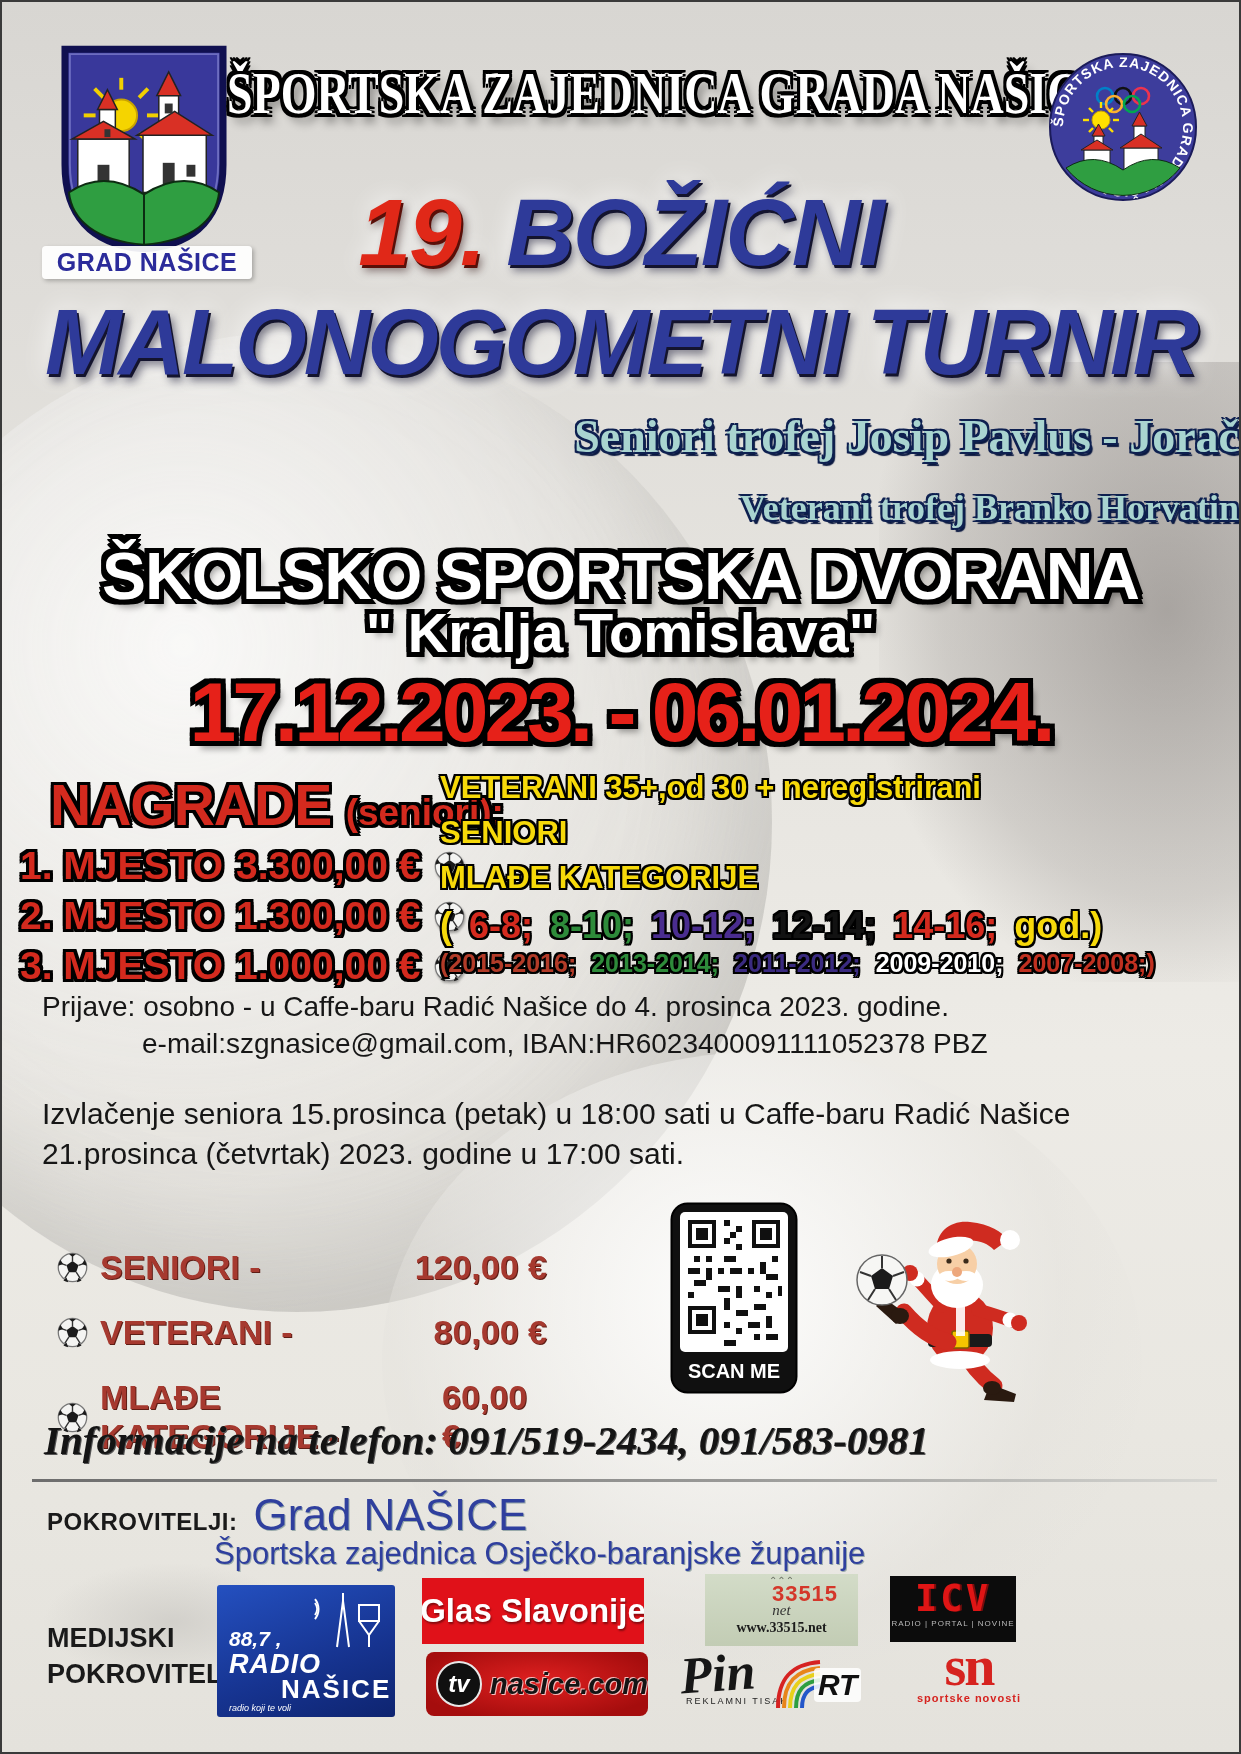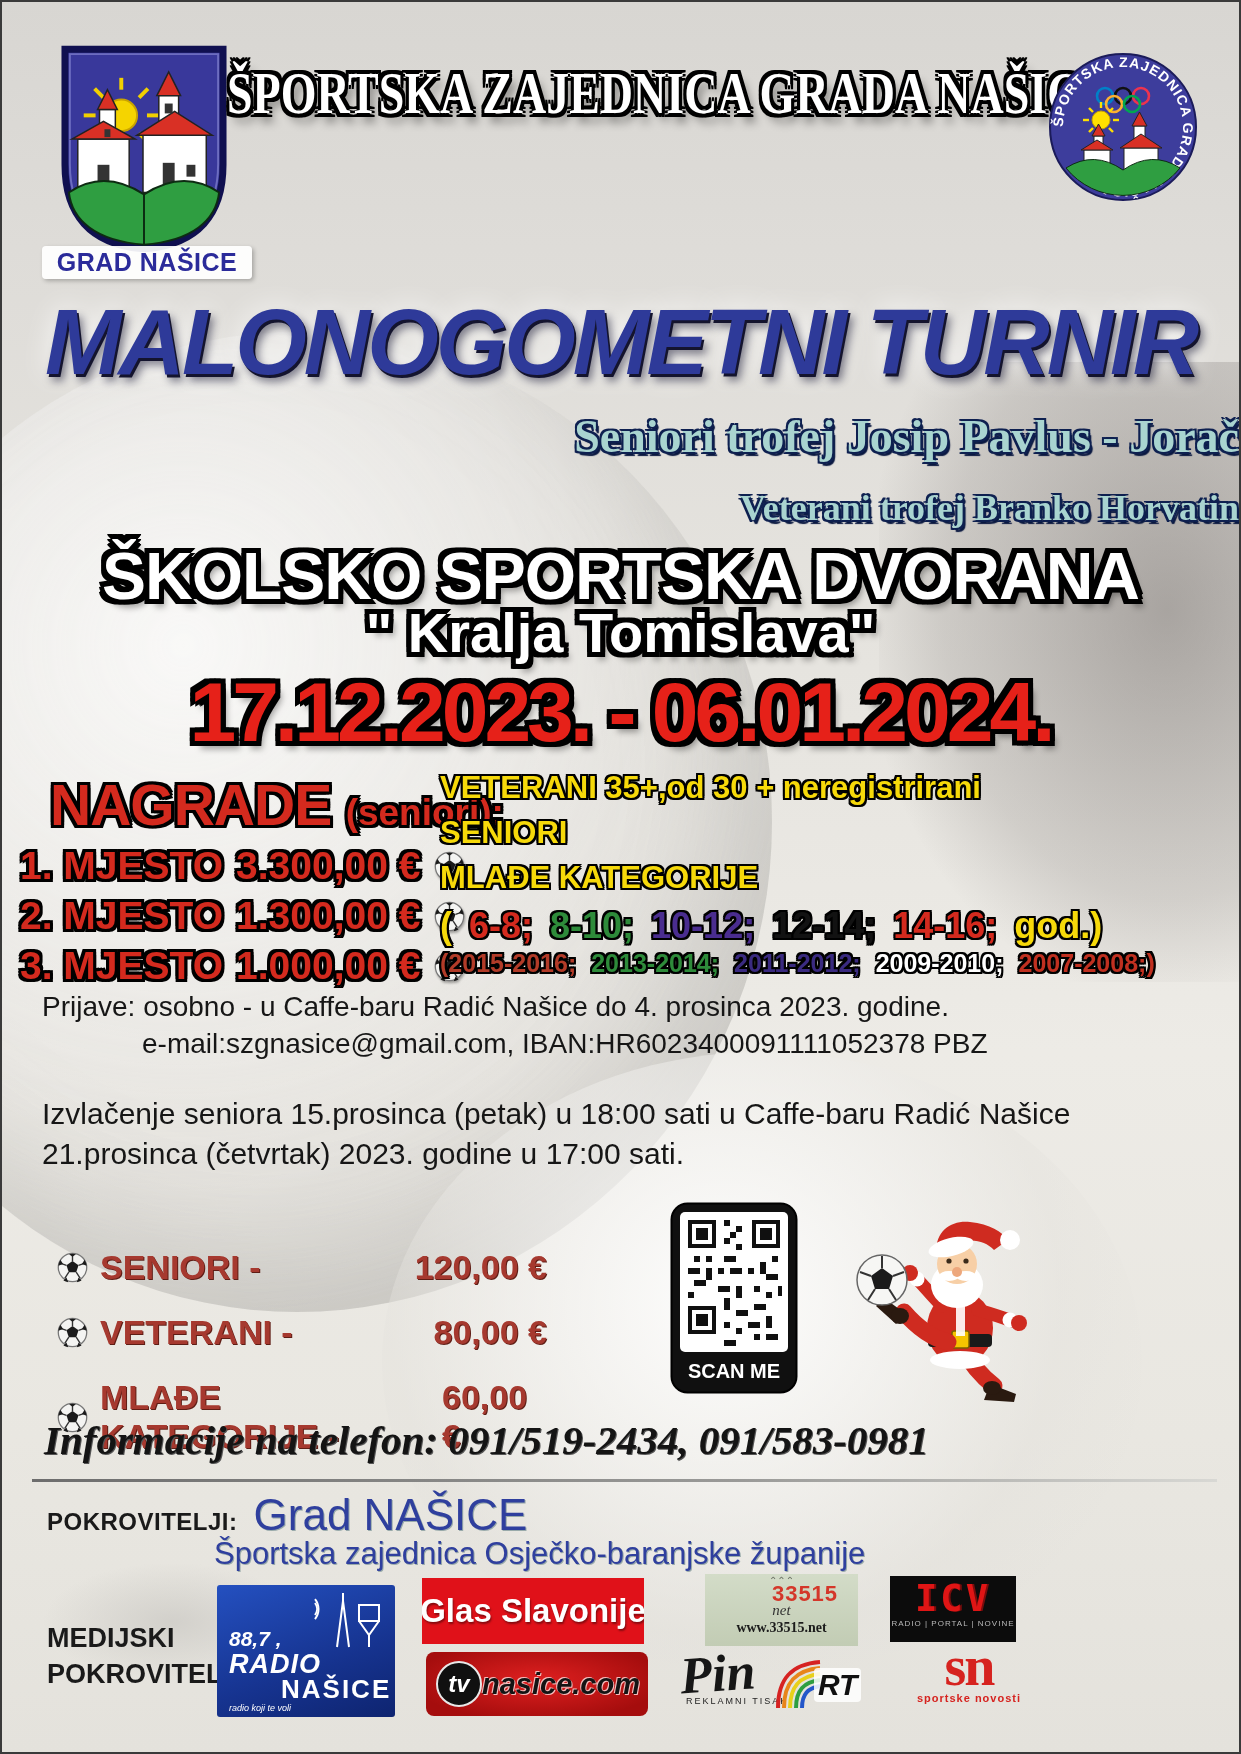--- a/index.html
+++ b/index.html
@@ -106,21 +106,21 @@
   .logo-radio .r1{font-size:27px;font-weight:bold;font-style:italic;letter-spacing:1px;line-height:26px;}
   .logo-radio .r2{font-size:26px;font-weight:bold;letter-spacing:2px;margin-left:52px;line-height:24px;}
   .logo-radio .tag{font-size:9px;font-style:italic;margin-top:2px;}
   .radio-art{position:absolute;right:8px;top:6px;}
 
   .logo-glas{left:420px;top:1576px;width:222px;height:66px;background:#e01119;color:#fff;
     display:flex;align-items:center;justify-content:center;font-weight:bold;font-size:33px;white-space:nowrap;
     text-shadow:1px 2px 2px rgba(0,0,0,.4);}
   .logo-tv{left:424px;top:1650px;width:222px;height:64px;border-radius:8px;
     background:radial-gradient(ellipse at 50% 45%,#e02020,#a50d0d 80%);
-    display:flex;align-items:center;padding-left:10px;}
+    display:flex;align-items:center;padding-left:10px;gap:8px;}
   .logo-tv .tv-circle{width:46px;height:46px;border-radius:50%;background:#101010;border:2px solid #e8e8e8;
     color:#fff;font-weight:bold;font-style:italic;font-size:24px;display:flex;align-items:center;justify-content:center;}
   .logo-tv .tv-text{font-weight:bold;font-style:italic;font-size:29px;color:#141414;
     text-shadow:1px 1px 0 #f5bcbc,-1px -1px 0 #f5bcbc;}
 
   .logo-net{left:703px;top:1572px;width:153px;height:72px;background:linear-gradient(180deg,#d3dcc8,#c2ccb4);
     text-align:center;padding-top:4px;color:#d4372a;}
   .logo-net .mountain{color:#6a6f62;font-size:10px;line-height:6px;}
   .logo-net .num{font-weight:bold;font-size:22px;letter-spacing:1px;line-height:20px;margin-left:47px;}
   .logo-net .script{font-family:"Liberation Serif",serif;font-style:italic;font-size:15px;color:#333;line-height:13px;}
@@ -232,20 +232,23 @@
       <g>
         <rect x="86" y="74" width="11" height="26" fill="#fff" stroke="#222"></rect>
         <polygon points="84,74 91.5,60 99,74" fill="#d93025" stroke="#222"></polygon>
         <rect x="76" y="96" width="34" height="26" fill="#fff" stroke="#222"></rect>
         <polygon points="72,96 93,82 114,96" fill="#d93025" stroke="#222"></polygon>
       </g>
       <path d="M18,116 Q46,98 75,118 Q104,98 132,116 A73,73 0 0 1 18,116 Z" fill="#2f9e41" stroke="#0d2b12"></path>
     </svg>
   </div>
 
+  <div class="abs title-row1">
+    <span class="title-num">19.</span><span class="title-word">BOŽIĆNI</span>
+  </div>
   <div class="abs title-row2">MALONOGOMETNI TURNIR</div>
 
   <div class="abs trofej trofej1">Seniori trofej Josip Pavlus - Jorač</div>
   <div class="abs trofej trofej2">Veterani trofej Branko Horvatin</div>
 
   <div class="abs venue1 ol5">ŠKOLSKO SPORTSKA DVORANA</div>
   <div class="abs venue2 ol5">" Kralja Tomislava"</div>
 
   <div class="abs date-line ol5">17.12.2023. - 06.01.2024.</div>
 

